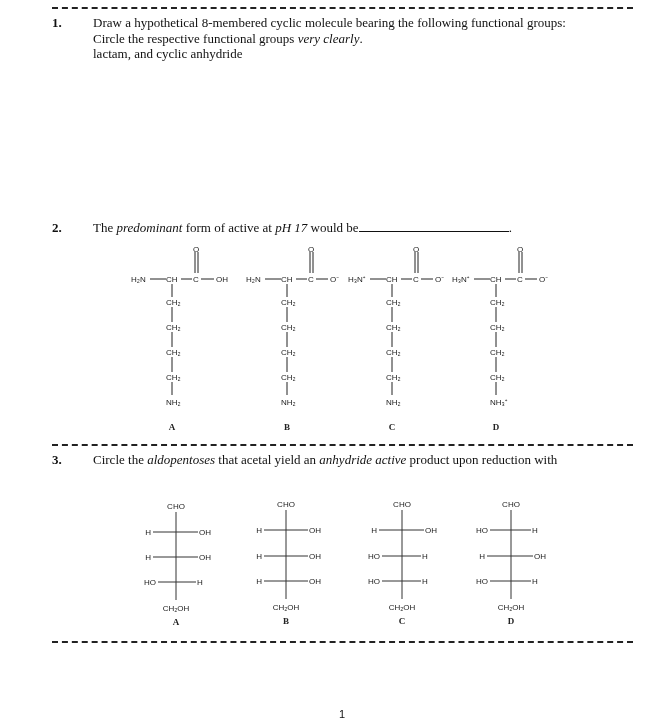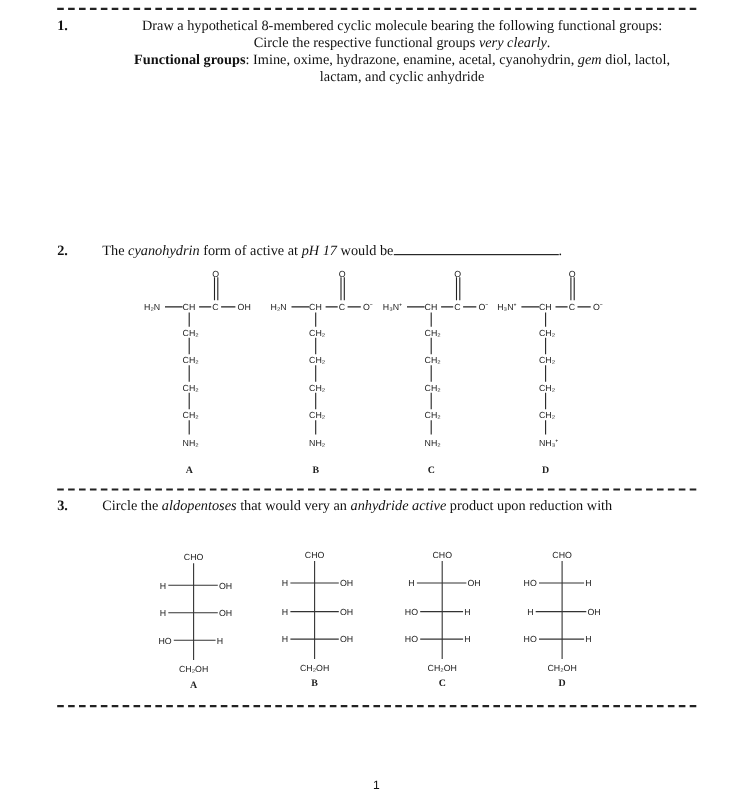--- a/index.html
+++ b/index.html
@@ -14,30 +14,29 @@
   svg .lbl { font-family: "Liberation Serif", serif; font-weight: bold; font-size: 9px; }
   .pagenum { position: absolute; left: 339px; top: 708px; font-family: "Liberation Sans", sans-serif; font-size: 11px; }
   .blank { display: inline-block; width: 150px; border-bottom: 1px solid #111; height: 11px; vertical-align: baseline; }
 </style>
 </head>
 <body>
 
 <div class="dash" style="top:7px;"></div>
 
 <div class="qnum" style="top:15px;">1.</div>
-<div class="qtext" style="top:15px;text-align:center;">
+<div class="qtext" style="top:15px;">
   <div>Draw a hypothetical 8-membered cyclic molecule bearing the following functional groups:</div>
   <div><span>Circle the respective functional groups </span><b><i>very clearly</i></b><span>.</span></div>
-  <div><b>Functional groups</b><span>: Imine, oxime, hydrazone, enamine, acetal, cyanohydrin, </span><i>gem</i><span> diol, lactol,</span></div>
   <div>lactam, and cyclic anhydride</div>
 </div>
 
 <div class="qnum" style="top:220px;">2.</div>
 <div class="qtext" style="top:220px;">
-  <span>The </span><i>cyanohydrin</i><span> form of active at </span><b><i>pH 17</i></b><span> would be</span><span class="blank"></span><span>.</span>
+  <span>The </span><i>predominant</i><span> form of active at </span><b><i>pH 17</i></b><span> would be</span><span class="blank"></span><span>.</span>
 </div>
 
 <svg width="668" height="200" style="position:absolute;left:0;top:240px;" font-size="8">
   <g stroke="#222" stroke-width="1" fill="none">
 
     <line x1="150" y1="39" x2="166" y2="39"></line>
       <line x1="181" y1="39" x2="192" y2="39"></line>
       <line x1="201" y1="39" x2="214" y2="39"></line>
     <line x1="195" y1="12" x2="195" y2="33"></line>
       <line x1="198" y1="12" x2="198" y2="33"></line>
@@ -135,21 +134,21 @@
     <text x="490" y="140">CH₂</text>
     <text x="490" y="165">NH₃⁺</text>
     <text x="496" y="190" class="lbl" text-anchor="middle">D</text>
   </g>
 </svg>
 
 <div class="dash" style="top:444px;"></div>
 
 <div class="qnum" style="top:452px;">3.</div>
 <div class="qtext" style="top:452px;">
-  <div><span>Circle the </span><i>aldopentoses</i><span> that would very an </span><b><i>anhydride active</i></b><span> product upon reduction with</span></div>
+  <div><span>Circle the </span><i>aldopentoses</i><span> that acetal yield an </span><b><i>anhydride active</i></b><span> product upon reduction with</span></div>
 </div>
 
 <svg width="668" height="140" style="position:absolute;left:0;top:495px;" font-size="8">
   <g stroke="#333" stroke-width="1" fill="none">
 
     <line x1="176" y1="17" x2="176" y2="105"></line>
     <line x1="153" y1="37" x2="198" y2="37"></line>
       <line x1="153" y1="62" x2="198" y2="62"></line>
       <line x1="158" y1="87" x2="196" y2="87"></line>
 

